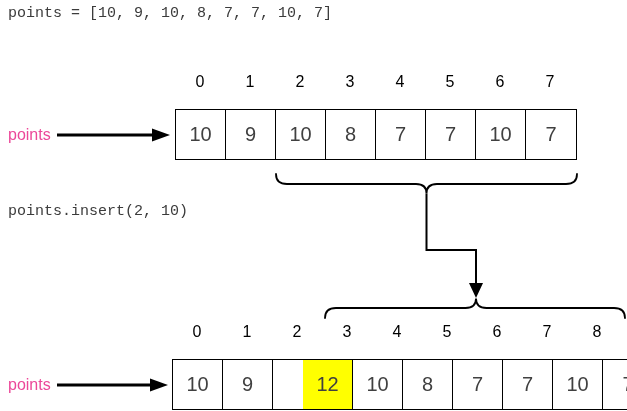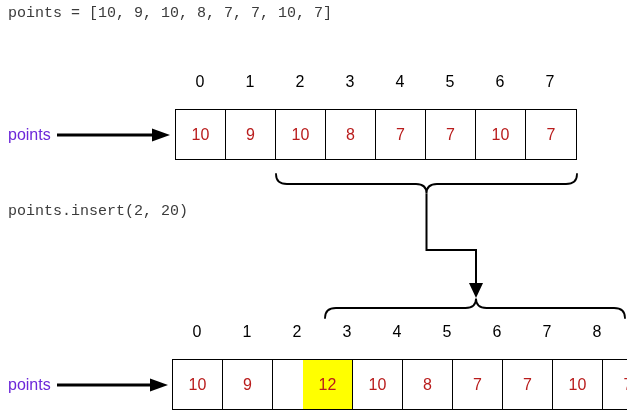--- a/index.html
+++ b/index.html
@@ -41,29 +41,29 @@
     border:1.6px solid #000;
     background:#fff;
   }
   #array-before{left:175px;top:109px;}
   #array-after{left:172px;top:359px;}
   .cell{
     box-sizing:border-box;
     width:50px;height:49px;
     border-right:1.6px solid #000;
     display:flex;align-items:center;justify-content:center;
-    font-size:16px;color:#b91c1c;
+    font-size:20px;color:#404040;
     background:#fff;
   }
   .cell:last-child{border-right:none;}
   .pointer-label{
     position:absolute;
     left:8px;
     font-size:16px;
-    color:#6d28d9;
+    color:#ec4899;
     line-height:20px;
   }
   #pointer-label-before{top:125px;}
   #pointer-label-after{top:375px;}
   #overlay{
     position:absolute;left:0;top:0;
     pointer-events:none;
   }
 </style>
 </head>
@@ -90,21 +90,21 @@
     <div class="cell">10</div>
     <div class="cell">9</div>
     <div class="cell">10</div>
     <div class="cell">8</div>
     <div class="cell">7</div>
     <div class="cell">7</div>
     <div class="cell">10</div>
     <div class="cell">7</div>
   </div>
 
-  <div id="code-op" class="code">points.insert(2, 20)</div>
+  <div id="code-op" class="code">points.insert(2, 10)</div>
 
   <div id="index-row-after" class="index-row">
     <span>0</span>
     <span>1</span>
     <span>2</span>
     <span>3</span>
     <span>4</span>
     <span>5</span>
     <span>6</span>
     <span>7</span>

